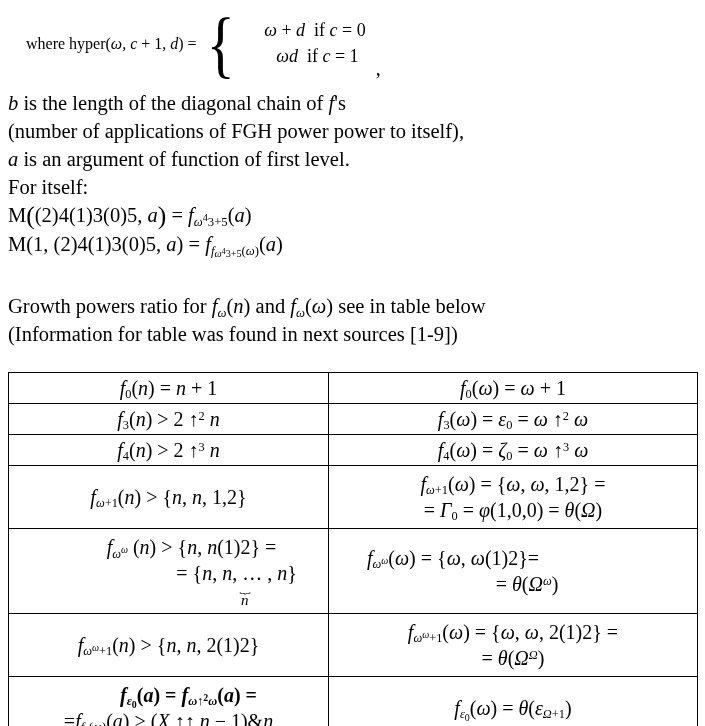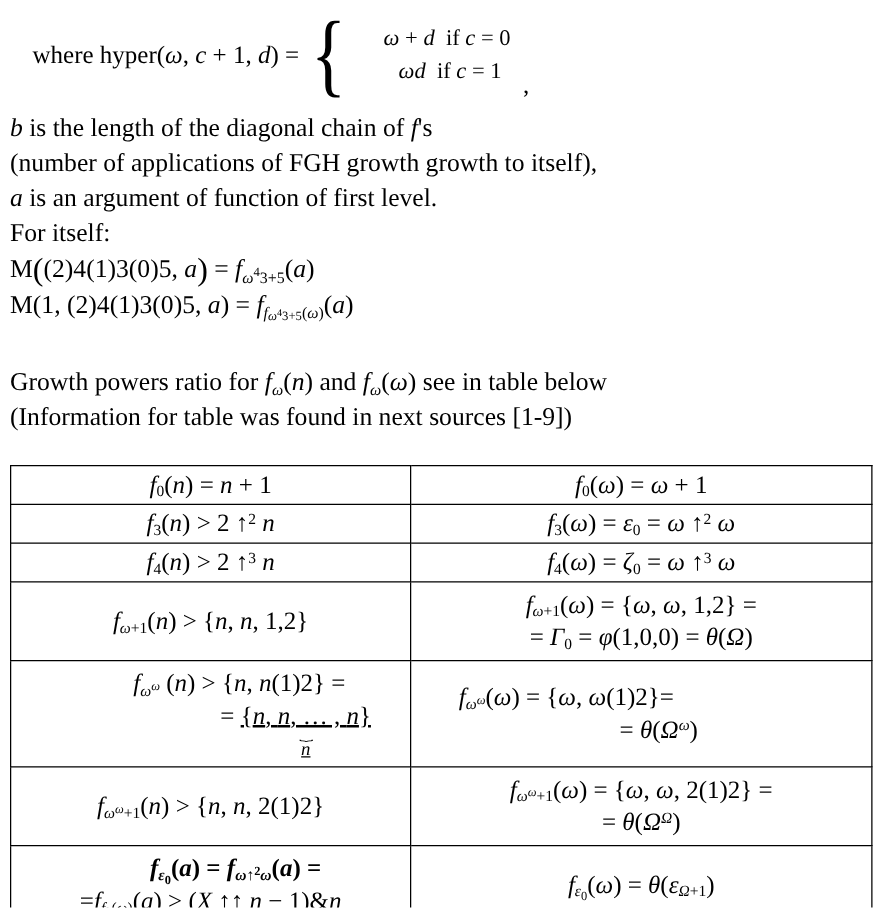--- a/index.html
+++ b/index.html
@@ -39,21 +39,21 @@
     left: 8px;
     top: 0px;
     width: 690px;
   }
   .hyper-row {
     display: flex;
     align-items: center;
     height: 88px;
   }
   .hyper-lead {
-    font-size: 20px;
+    font-size: 16px;
     white-space: nowrap;
     padding-left: 18px;
   }
   .brace {
     font-size: 74px;
     line-height: 0.92;
     font-family: "Liberation Serif", "DejaVu Serif", serif;
     margin: 0 2px 0 6px;
     transform: scaleX(0.8);
     display: inline-block;
@@ -106,21 +106,20 @@
   .cell-lines .l { display: block; white-space: nowrap; }
   .ctr { text-align: center; }
   .al { text-align: left; padding-left: 4px; }
 
   
   .ubrace {
     display: inline-block;
     position: relative;
     text-align: center;
     vertical-align: top;
-    text-decoration: underline;
   }
   .ubrace > .ub-top { display: block; white-space: nowrap; }
   .ubrace > .ub-brace {
     display: block;
     font-size: 15px;
     line-height: 0.55;
     transform: scaleY(0.55) scaleX(1.25);
     margin-top: -1px;
   }
   .ubrace > .ub-label {
@@ -147,21 +146,21 @@
         <span class="case-line c2"><span class="mathvar">ωd</span>&nbsp; if <span class="mathvar">c</span> = 1</span>
       </span>
       <span class="comma-tail">,</span>
     </div>
   </div>
 
   <div class="line" style="top:93px;">
     <span class="mathvar">b</span> is the length of the diagonal chain of <span class="mathvar">f</span>'s
   </div>
   <div class="line" style="top:121px;">
-    (number of applications of FGH growth growth to itself),
+    (number of applications of FGH power power to itself),
   </div>
   <div class="line" style="top:149px;">
     <span class="mathvar">a</span> is an argument of function of first level.
   </div>
   <div class="line" style="top:177px;">
     For itself:
   </div>
 
   <div class="line" style="top:203px;">
     <span class="mathup">M</span><span style="font-size:1.25em;vertical-align:-0.08em;">(</span>(2)4(1)3(0)5, <span class="mathvar">a</span><span style="font-size:1.25em;vertical-align:-0.08em;">)</span> = <span class="mathvar">f</span><sub><span class="mathvar">ω</span><sup>4</sup>3+5</sub>(<span class="mathvar">a</span>)

